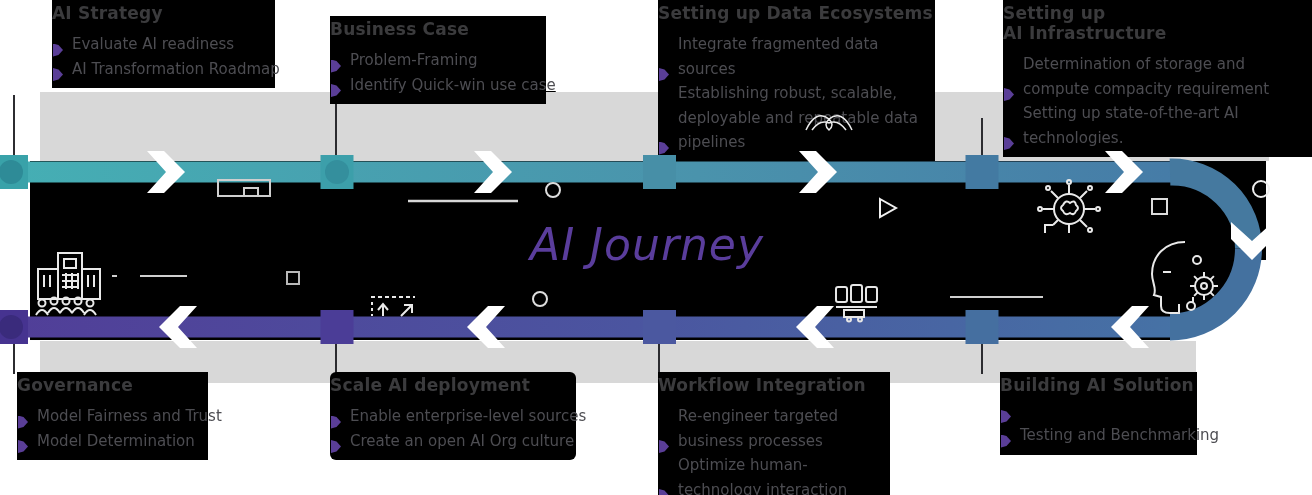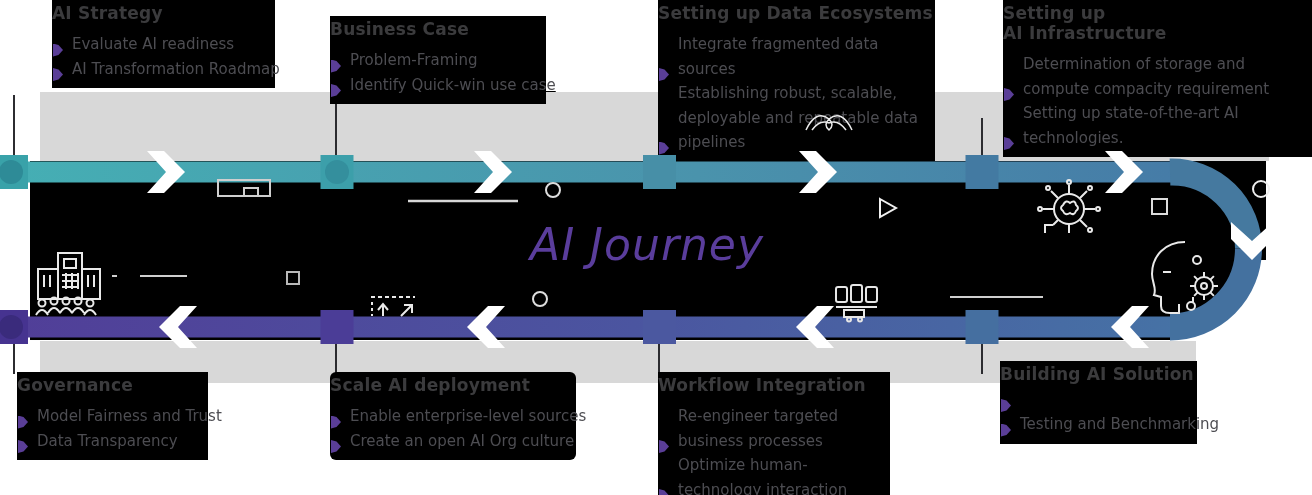--- a/index.html
+++ b/index.html
@@ -25,21 +25,21 @@
   .b1{left:17px;top:0;width:223px;margin-left:35px;}
   .b2{left:330px;top:16px;width:216px;text-decoration:underline;}
   .b3{left:658px;top:0;width:277px;}
   .b3 .item-text{max-width:250px;}
   .b4{left:1003px;top:0;width:309px;}
   .b4 .item-text{max-width:288px;}
   .b5{left:17px;top:372px;width:191px;}
   .b6{left:330px;top:372px;width:246px;border-radius:6px;}
   .b7{left:658px;top:372px;width:232px;min-height:116px;}
   .b7 .item-text{max-width:210px;}
-  .b8{left:1000px;top:361px;width:197px;}
+  .b8{left:1000px;top:372px;width:197px;}
 
   
   .journey-title{position:absolute;left:492px;top:219px;width:310px;z-index:5;
                  text-align:center;font-size:44px;font-weight:400;letter-spacing:1px;
                  color:#5a3d9c;font-style:italic;}
 
   
   .flow{position:absolute;left:0;top:0;z-index:4;pointer-events:none;}
 </style>
 </head>
@@ -110,21 +110,21 @@
   </div>
 
   <div class="block b5 nowrap">
     <h3>Governance</h3>
     <div class="item">
       <span class="bullet"></span>
       <span class="item-text">Model Fairness and Trust</span>
       </div>
     <div class="item">
       <span class="bullet"></span>
-      <span class="item-text">Data Transparency</span>
+      <span class="item-text">Model Determination</span>
       </div>
   </div>
 
   <div class="block b6 nowrap">
     <h3>Scale AI deployment</h3>
     <div class="item">
       <span class="bullet"></span>
       <span class="item-text">Enable enterprise-level sources</span>
       </div>
     <div class="item">

